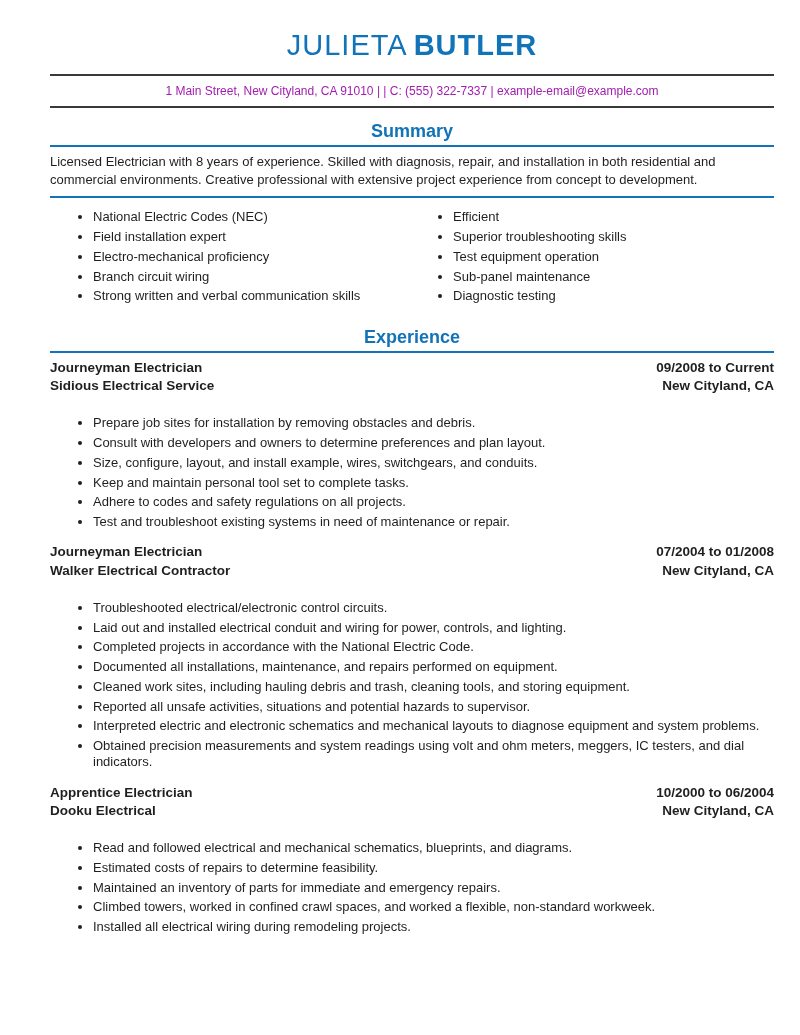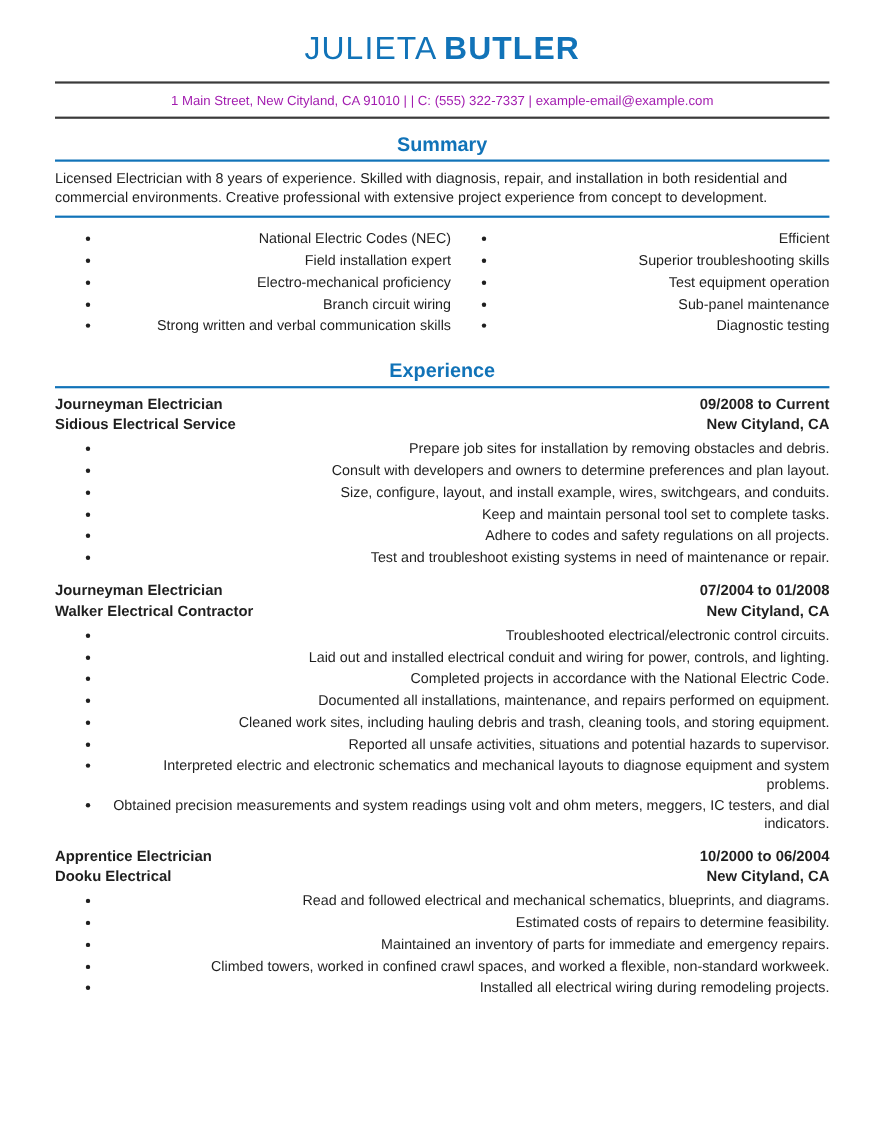--- a/index.html
+++ b/index.html
@@ -6,21 +6,21 @@
   body {
     width: 800px; height: 1035px;
     background: #ffffff;
     font-family: "Liberation Sans", sans-serif;
     color: #1f1f1f;
     -webkit-font-smoothing: antialiased;
   }
   .page {
     width: 800px; height: 1035px;
     box-sizing: border-box;
-    padding: 22px 46px 0 50px;
+    padding: 22px 26px 0 50px;
     overflow: hidden;
   }
   .name {
     text-align: center;
     color: #1173b8;
     font-size: 29px;
     letter-spacing: 1px;
     margin: 8px 0 12px 0;
     line-height: 1.1;
   }
@@ -53,34 +53,33 @@
     font-size: 13px;
     line-height: 1.42;
     margin: 4px 0 6px 0;
   }
   .hl-row { display: flex; }
   ul.bullets {
     list-style: disc;
     margin: 2px 0 6px 0;
     padding-left: 43px;
     font-size: 13px;
-    text-align: right;
   }
   ul.bullets li { margin: 3.5px 0; line-height: 1.25; }
   .hl-left  { width: 360px; box-sizing: border-box; flex: 0 0 auto; }
   .hl-right { flex: 1 1 auto; }
   .job { margin: 2px 0 13px 0; }
   .job-row {
     display: flex;
     justify-content: space-between;
     font-weight: 700;
     font-size: 13.5px;
     line-height: 1.35;
   }
-  .job ul.bullets { margin-top: 5px; }
+  .job ul.bullets { margin-top: 20px; }
 </style>
 </head>
 <body>
 
 <div class="page">
 
   <div class="name">
     <span class="first">JULIETA</span><span class="last">BUTLER</span>
   </div>
   <hr class="rule-dark">

